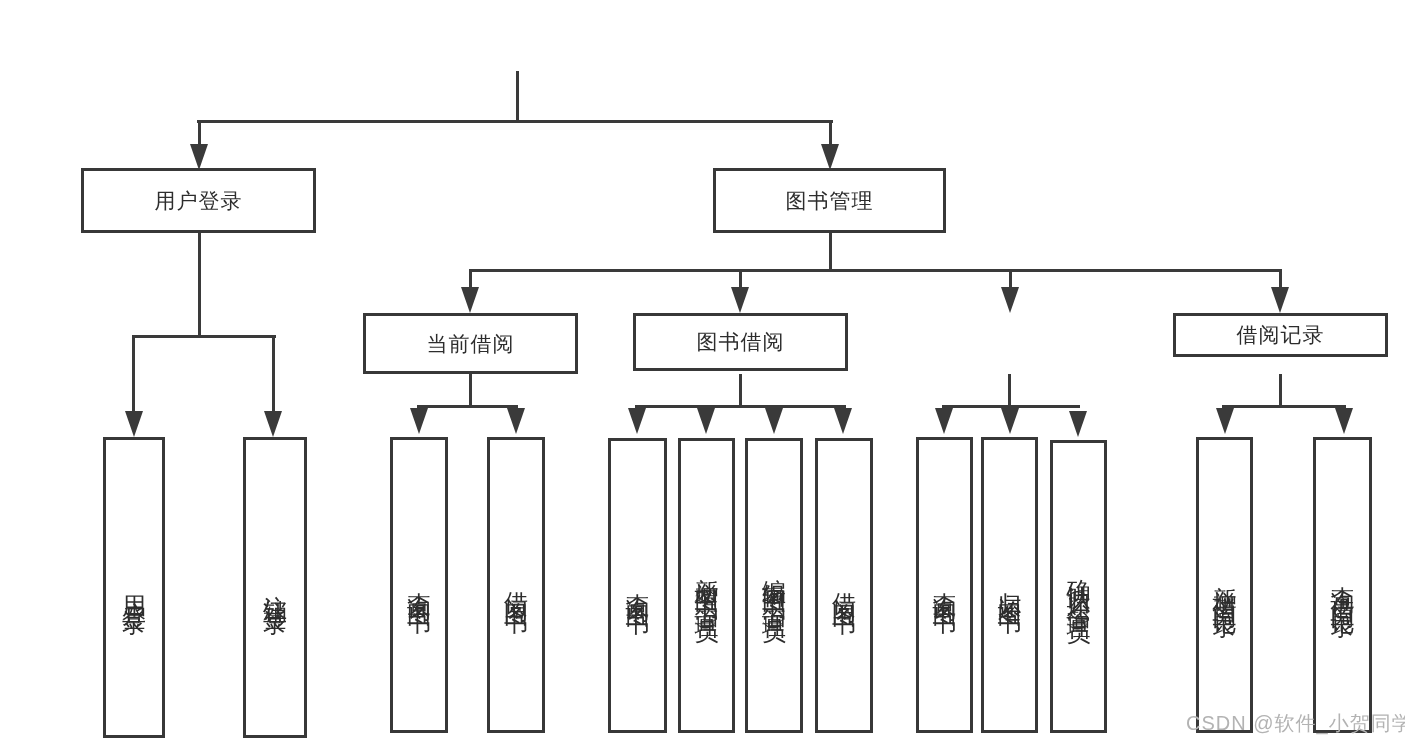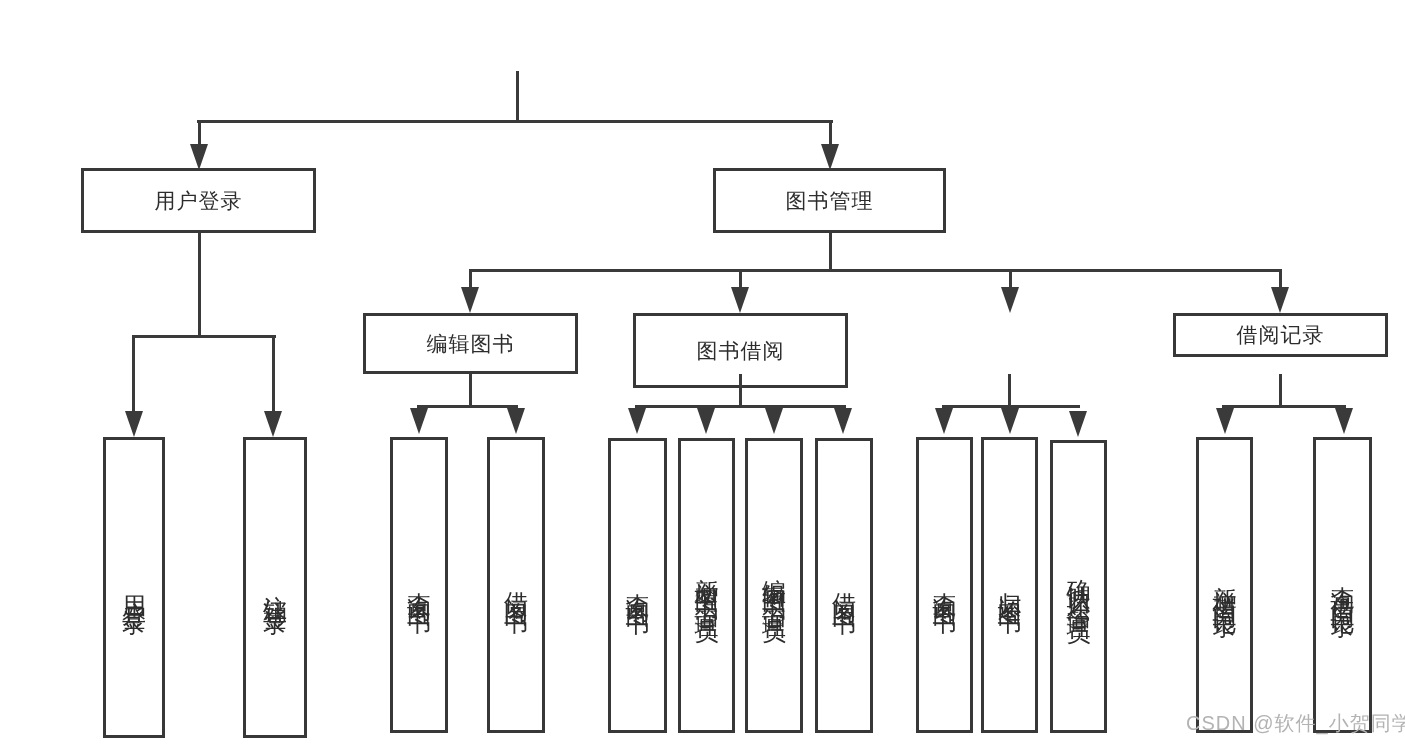--- a/index.html
+++ b/index.html
@@ -77,22 +77,22 @@
   <div class="hline" style="left:469px;top:269px;width:813px"></div>
   <div class="vline" style="left:469px;top:269px;height:22px"></div>
   <div class="arrow" style="left:461px;top:287px"></div>
   <div class="vline" style="left:739px;top:269px;height:22px"></div>
   <div class="arrow" style="left:731px;top:287px"></div>
   <div class="vline" style="left:1009px;top:269px;height:22px"></div>
   <div class="arrow" style="left:1001px;top:287px"></div>
   <div class="vline" style="left:1279px;top:269px;height:22px"></div>
   <div class="arrow" style="left:1271px;top:287px"></div>
 
-  <div class="box box-h" style="left:363px;top:313px;width:215px;height:61px">编辑图书</div>
-  <div class="box box-h" style="left:633px;top:313px;width:215px;height:75px">图书借阅</div>
+  <div class="box box-h" style="left:363px;top:313px;width:215px;height:61px">当前借阅</div>
+  <div class="box box-h" style="left:633px;top:313px;width:215px;height:58px">图书借阅</div>
   <div class="box box-h" style="left:1173px;top:313px;width:215px;height:44px">借阅记录</div>
 
   <div class="vline" style="left:469px;top:374px;height:34px"></div>
   <div class="hline" style="left:417px;top:405px;width:101px"></div>
   <div class="arrow" style="left:410px;top:408px"></div>
   <div class="arrow" style="left:507px;top:408px"></div>
 
   <div class="vline" style="left:739px;top:374px;height:34px"></div>
   <div class="hline" style="left:635px;top:405px;width:211px"></div>
   <div class="arrow" style="left:628px;top:408px"></div>

